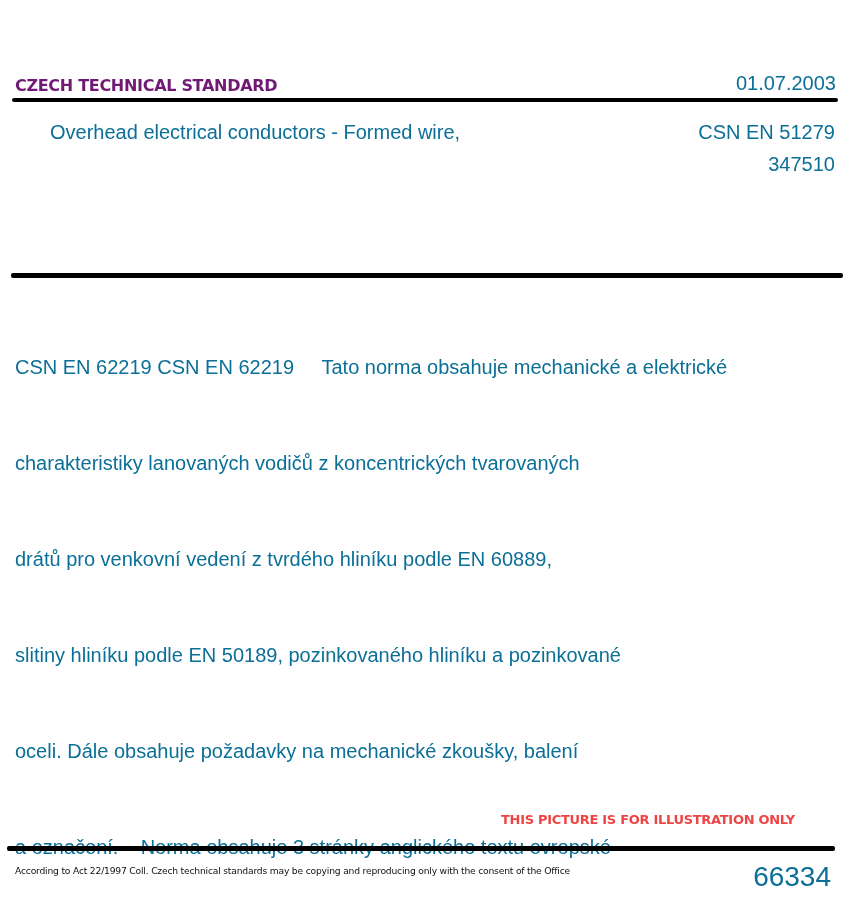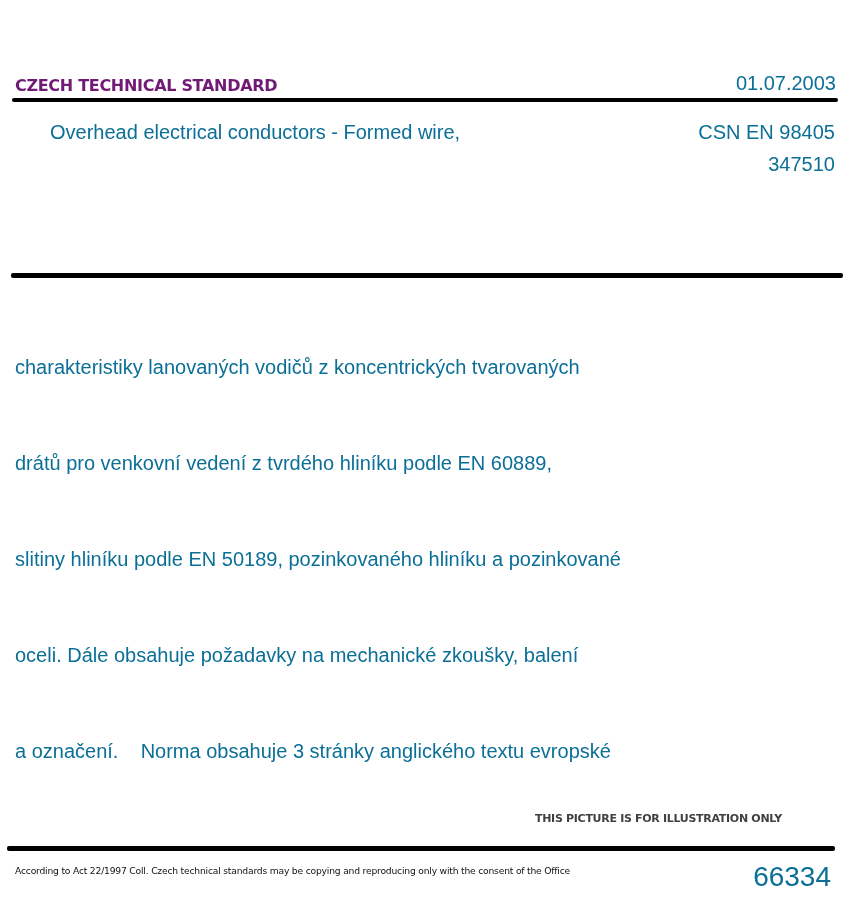--- a/index.html
+++ b/index.html
@@ -5,42 +5,43 @@
   html, body { margin: 0; padding: 0; background: #ffffff; }
   body { width: 865px; height: 914px; position: relative; overflow: hidden; font-family: "Liberation Sans", sans-serif; }
   .abs { position: absolute; }
   .teal { color: #0b6f97; }
   .rule { position: absolute; background: #000; border-radius: 2px; }
   .header-label { left: 15px; top: 76px; font-family: "DejaVu Sans", sans-serif; font-weight: bold; font-size: 16px; color: #701a75; letter-spacing: -0.3px; }
   .date { right: 29px; top: 72px; font-size: 20px; }
   .title { left: 15px; top: 116px; font-size: 20px; line-height: 32px; margin-left: 35px; }
   .code-block { right: 30px; top: 116px; font-size: 20px; line-height: 32px; text-align: right; }
   .desc { left: 15px; top: 287px; width: 820px; font-size: 20px; line-height: 32px; white-space: pre; }
-  .illus { left: 501px; top: 812px; font-family: "DejaVu Sans", sans-serif; font-weight: bold; font-size: 11px; color: #404040; letter-spacing: -0.3px; margin-left: 34px; }
+  .illus { left: 501px; top: 812px; font-family: "DejaVu Sans", sans-serif; font-weight: bold; font-size: 13px; color: #ef4444; letter-spacing: -0.3px; }
   .legal { left: 15px; top: 864px; font-family: "DejaVu Sans", sans-serif; font-size: 9.2px; line-height: 13px; color: #111; letter-spacing: -0.2px; }
   .pageno { right: 34px; top: 861px; font-size: 28px; }
 </style>
 </head>
 <body>
 
 <div class="abs header-label">CZECH TECHNICAL STANDARD</div>
 <div class="abs teal date">01.07.2003</div>
 <div class="rule" style="left:12px; top:98px; width:826px; height:4px;"></div>
 
 <div class="abs teal title">
   <div>Overhead electrical conductors - Formed wire,</div>
 </div>
 <div class="abs teal code-block">
-  <div>CSN EN 98405</div>
+  <div>CSN EN 51279</div>
   <div>347510</div>
 </div>
 
 <div class="rule" style="left:11px; top:273px; width:832px; height:5px;"></div>
 
 <div class="abs teal desc">
+  <div>CSN EN 62219 CSN EN 62219     Tato norma obsahuje mechanické a elektrické</div>
   <div>charakteristiky lanovaných vodičů z koncentrických tvarovaných</div>
   <div>drátů pro venkovní vedení z tvrdého hliníku podle EN 60889,</div>
   <div>slitiny hliníku podle EN 50189, pozinkovaného hliníku a pozinkované</div>
   <div>oceli. Dále obsahuje požadavky na mechanické zkoušky, balení</div>
   <div>a označení.    Norma obsahuje 3 stránky anglického textu evropské</div>
   
   
   
 </div>
 

